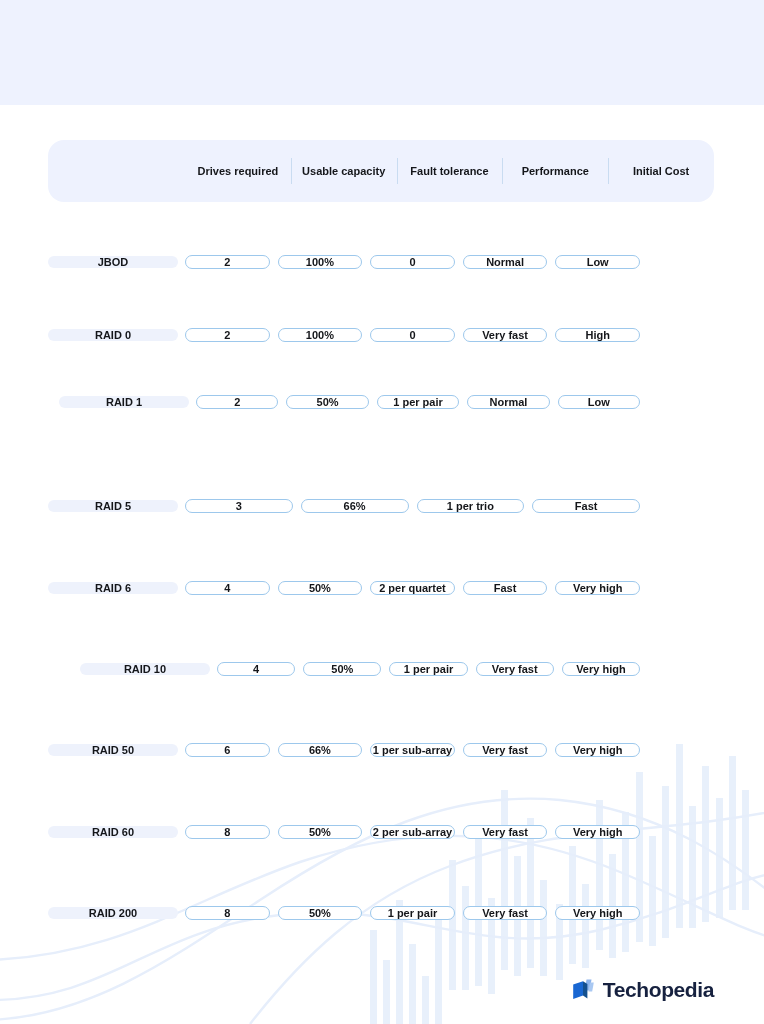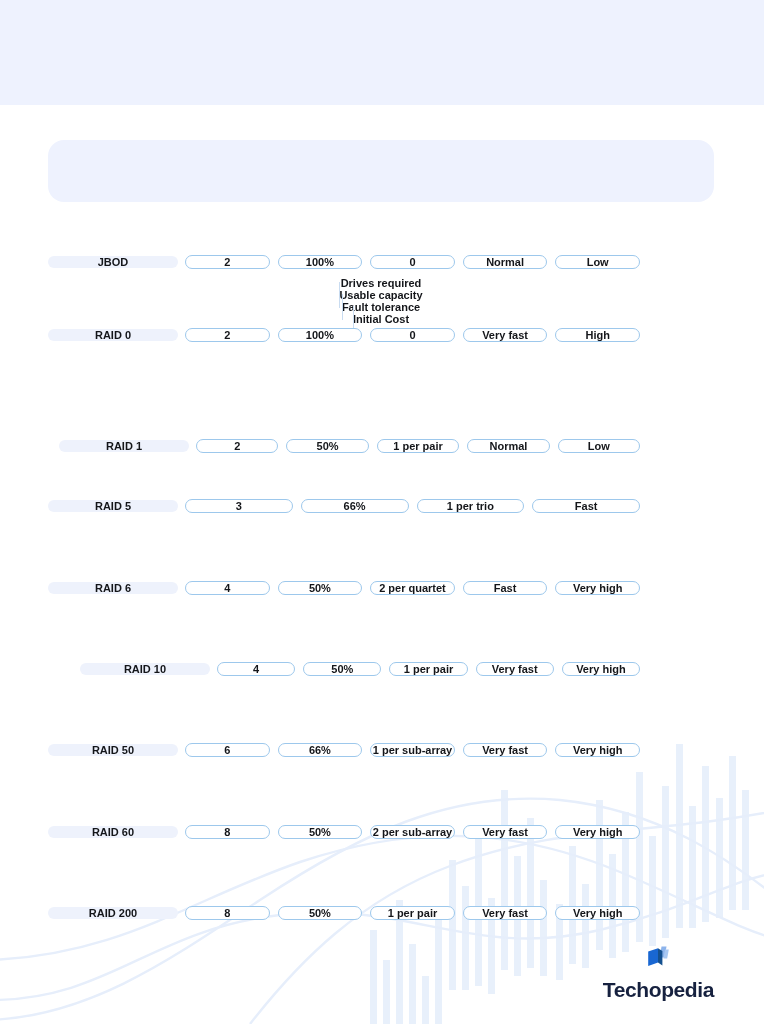--- a/index.html
+++ b/index.html
@@ -71,21 +71,20 @@
   .col-head-band {
     position: absolute;
     left: 48px;
     top: 140px;
     width: 666px;
     height: 62px;
     background: #eef2fe;
     border-radius: 16px;
     display: flex;
     align-items: center;
-    flex-direction: column;
   }
 
   .col-head-spacer {
     width: 137px;
     flex: 0 0 137px;
     height: 100%;
   }
 
   .col-head {
     flex: 1 1 0;
@@ -154,24 +153,22 @@
     color: #14161a;
     white-space: nowrap;
   }
 
   
   .footer-logo {
     position: absolute;
     right: 50px;
     bottom: 22px;
     display: flex;
-    align-items: center;
     gap: 9px;
     z-index: 3;
-    flex-direction: column;
   }
 
   .logo-mark {
     width: 22px;
     height: 24px;
     display: block;
   }
 
   .logo-text {
     font-size: 21px;
@@ -227,20 +224,21 @@
 <div class="page-title">RAID Levels: Comparison Table</div>
 <div class="title-accent"></div>
 
 <div class="table-wrap">
 
   <div class="col-head-band">
     <div class="col-head-spacer"></div>
     <div class="col-head">Drives required</div>
     <div class="col-head">Usable capacity</div>
     <div class="col-head">Fault tolerance</div>
+    <div class="col-head">Performance</div>
     <div class="col-head">Initial Cost</div>
   </div>
 
   <div id="rows-host">
       <div class="row" style="top: 233px;">
         <div class="row-label">JBOD</div>
         <div class="cells">
           <div class="cell">2</div>
           <div class="cell">100%</div>
           <div class="cell">0</div>
@@ -251,21 +249,21 @@
       <div class="row" style="top: 306px;">
         <div class="row-label">RAID 0</div>
         <div class="cells">
           <div class="cell">2</div>
           <div class="cell">100%</div>
           <div class="cell">0</div>
           <div class="cell">Very fast</div>
           <div class="cell">High</div>
         </div>
       </div>
-      <div class="row" style="top: 417px; padding-left: 11px;">
+      <div class="row" style="top: 373px; padding-left: 11px;">
         <div class="row-label">RAID 1</div>
         <div class="cells">
           <div class="cell">2</div>
           <div class="cell">50%</div>
           <div class="cell">1 per pair</div>
           <div class="cell">Normal</div>
           <div class="cell">Low</div>
         </div>
       </div>
       <div class="row" style="top: 477.2px;">

